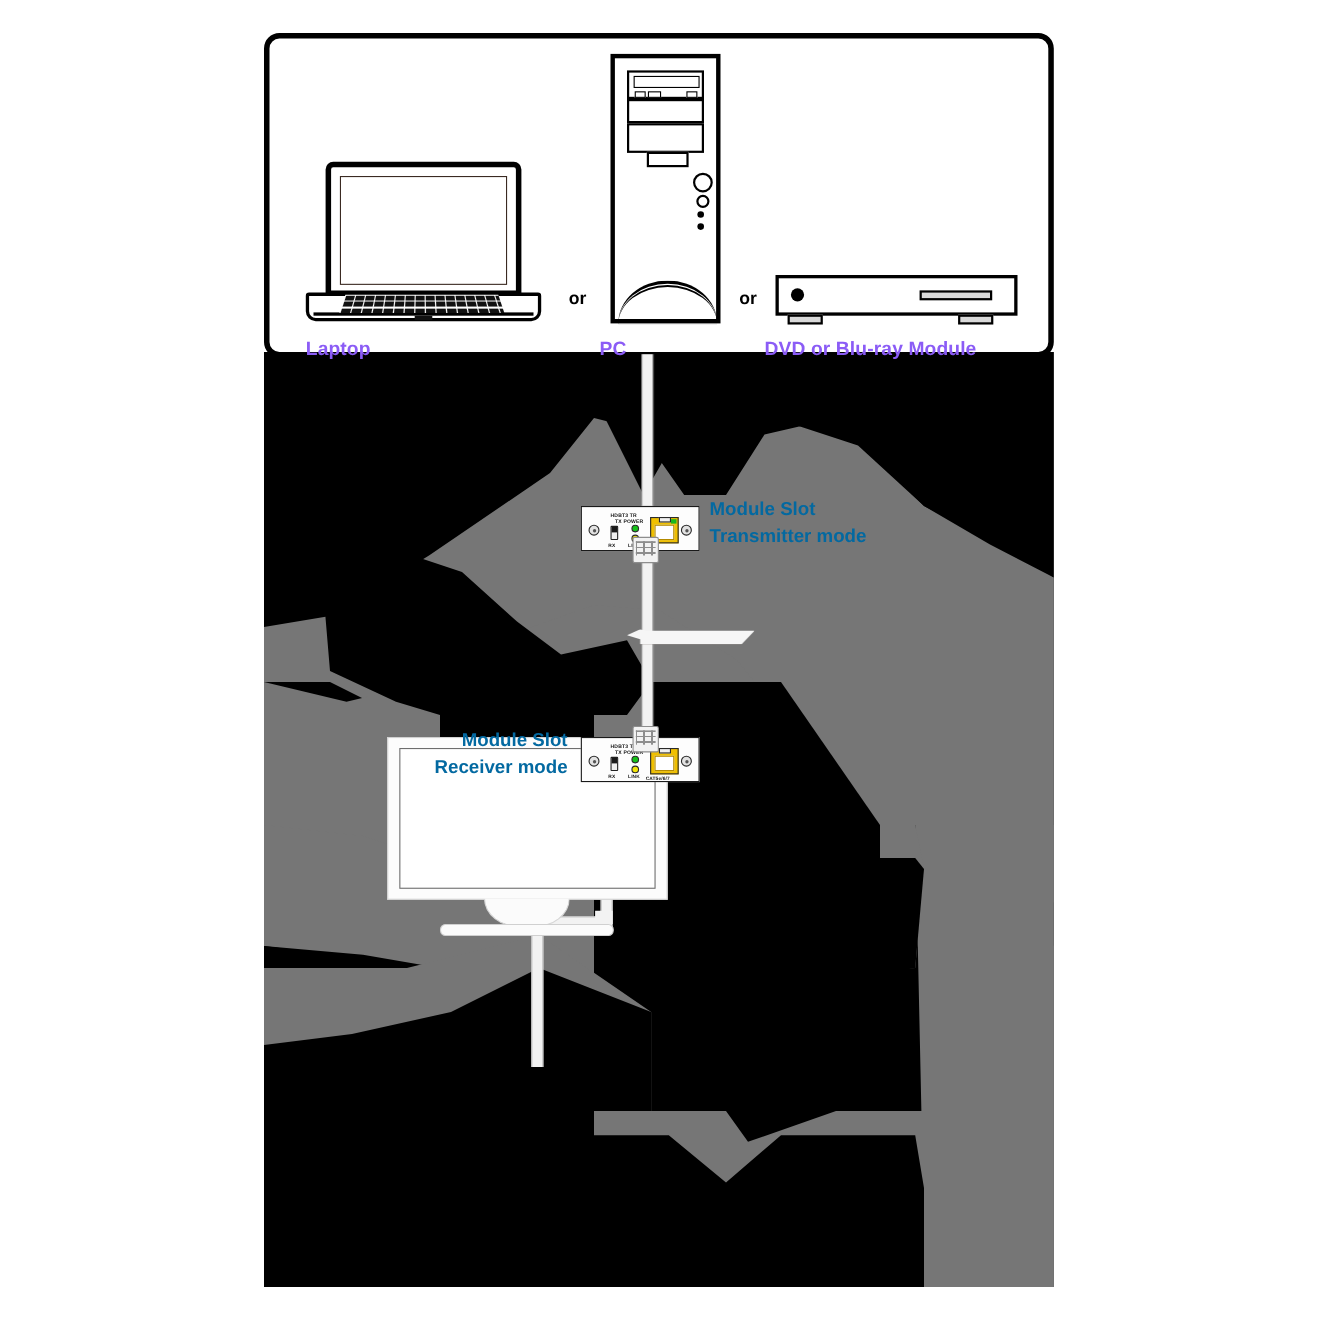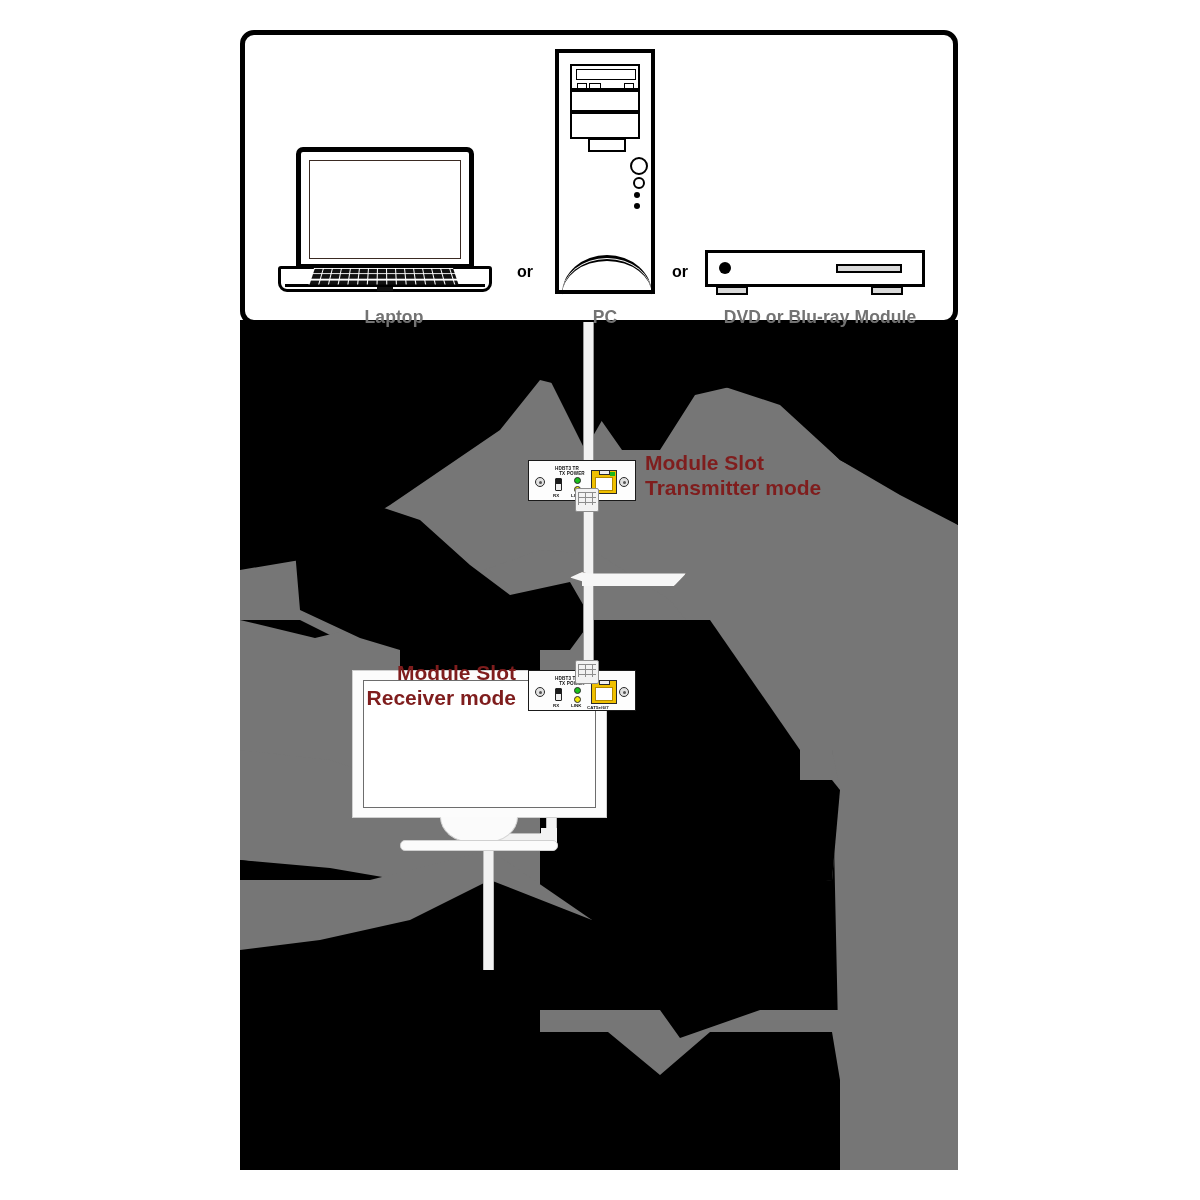--- a/index.html
+++ b/index.html
@@ -90,21 +90,21 @@
     position:absolute;left:0;top:0;width:220px;height:37px;
     background:#fff;border:3.4px solid #000;box-sizing:border-box;
   }
   .dvd-dot{position:absolute;left:11px;top:9px;width:12px;height:12px;border-radius:50%;background:#000;}
   .dvd-tray{position:absolute;left:128px;top:11px;width:66px;height:9px;border:2px solid #000;background:#d9d9d9;box-sizing:border-box;}
   .dvd-leg{position:absolute;top:36px;height:9px;background:#d9d9d9;border:2.4px solid #000;box-sizing:border-box;}
   .dvd-leg.l{left:11px;width:32px;}
   .dvd-leg.r{left:166px;width:32px;}
 
   .src-label{
-    position:absolute;text-align:center;font-weight:bold;font-size:17.5px;color:#737373;
+    position:absolute;font-weight:bold;font-size:17.5px;color:#8b5cf6;
     letter-spacing:.1px;white-space:nowrap;
   }
   .or-label{
     position:absolute;font-weight:bold;font-size:16px;color:#000;
   }
 
   
   .wallart{position:absolute;left:0px;top:310px;width:718px;height:850px;z-index:1;}
   .wallart svg{display:block;width:718px;height:850px;}
 
@@ -183,21 +183,21 @@
     position:absolute;left:88px;top:147px;width:78px;height:26px;background:#fbfbfb;
     border-radius:0 0 42% 42%/0 0 100% 100%;border:1px solid #d6d6d6;border-top:none;box-sizing:border-box;
   }
   .tv-base{
     position:absolute;left:48px;top:170px;width:158px;height:11px;background:#fbfbfb;
     border-radius:5px;border:1px solid #d0d0d0;box-sizing:border-box;
   }
 
   
   .callout{
-    position:absolute;z-index:12;color:#7f1d1d;font-weight:bold;font-size:21px;
+    position:absolute;z-index:12;color:#0369a1;font-weight:bold;font-size:17px;
     line-height:25px;white-space:nowrap;
   }
   .callout.right{text-align:left;}
   .callout.left{text-align:right;}
 </style>
 </head>
 <body>
 
 <div id="stage">
 

